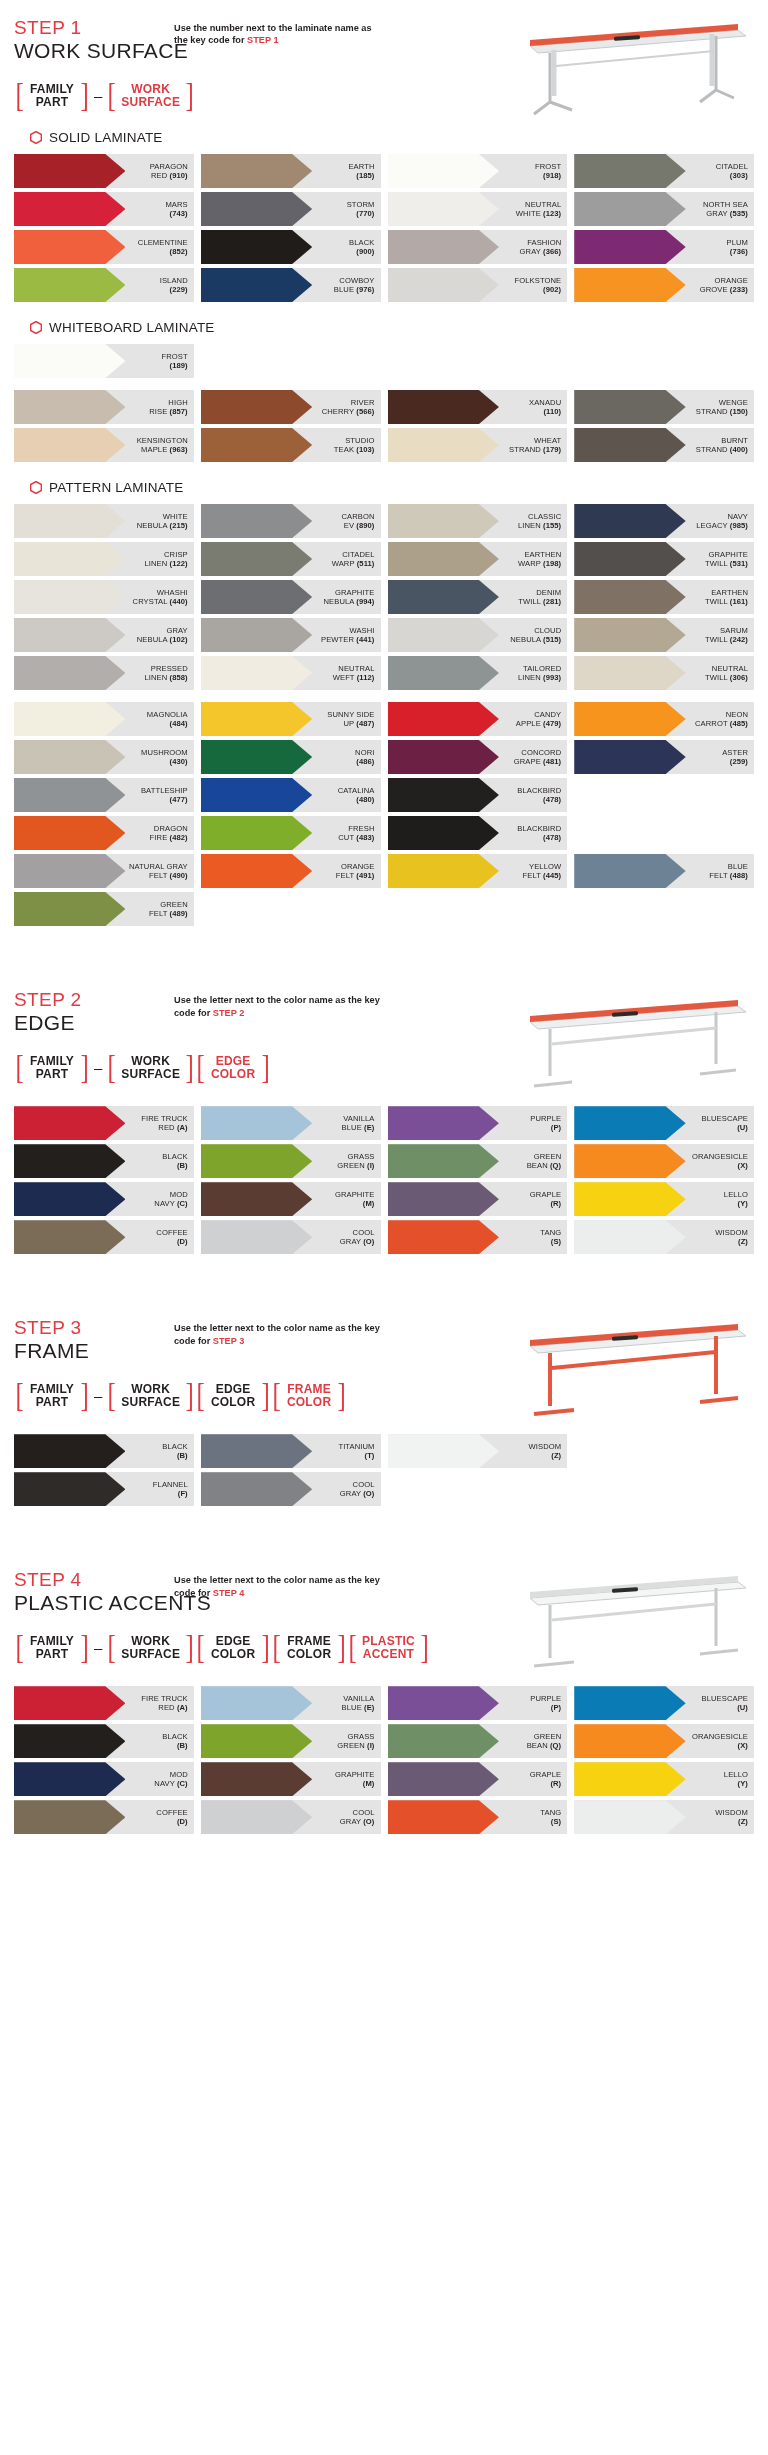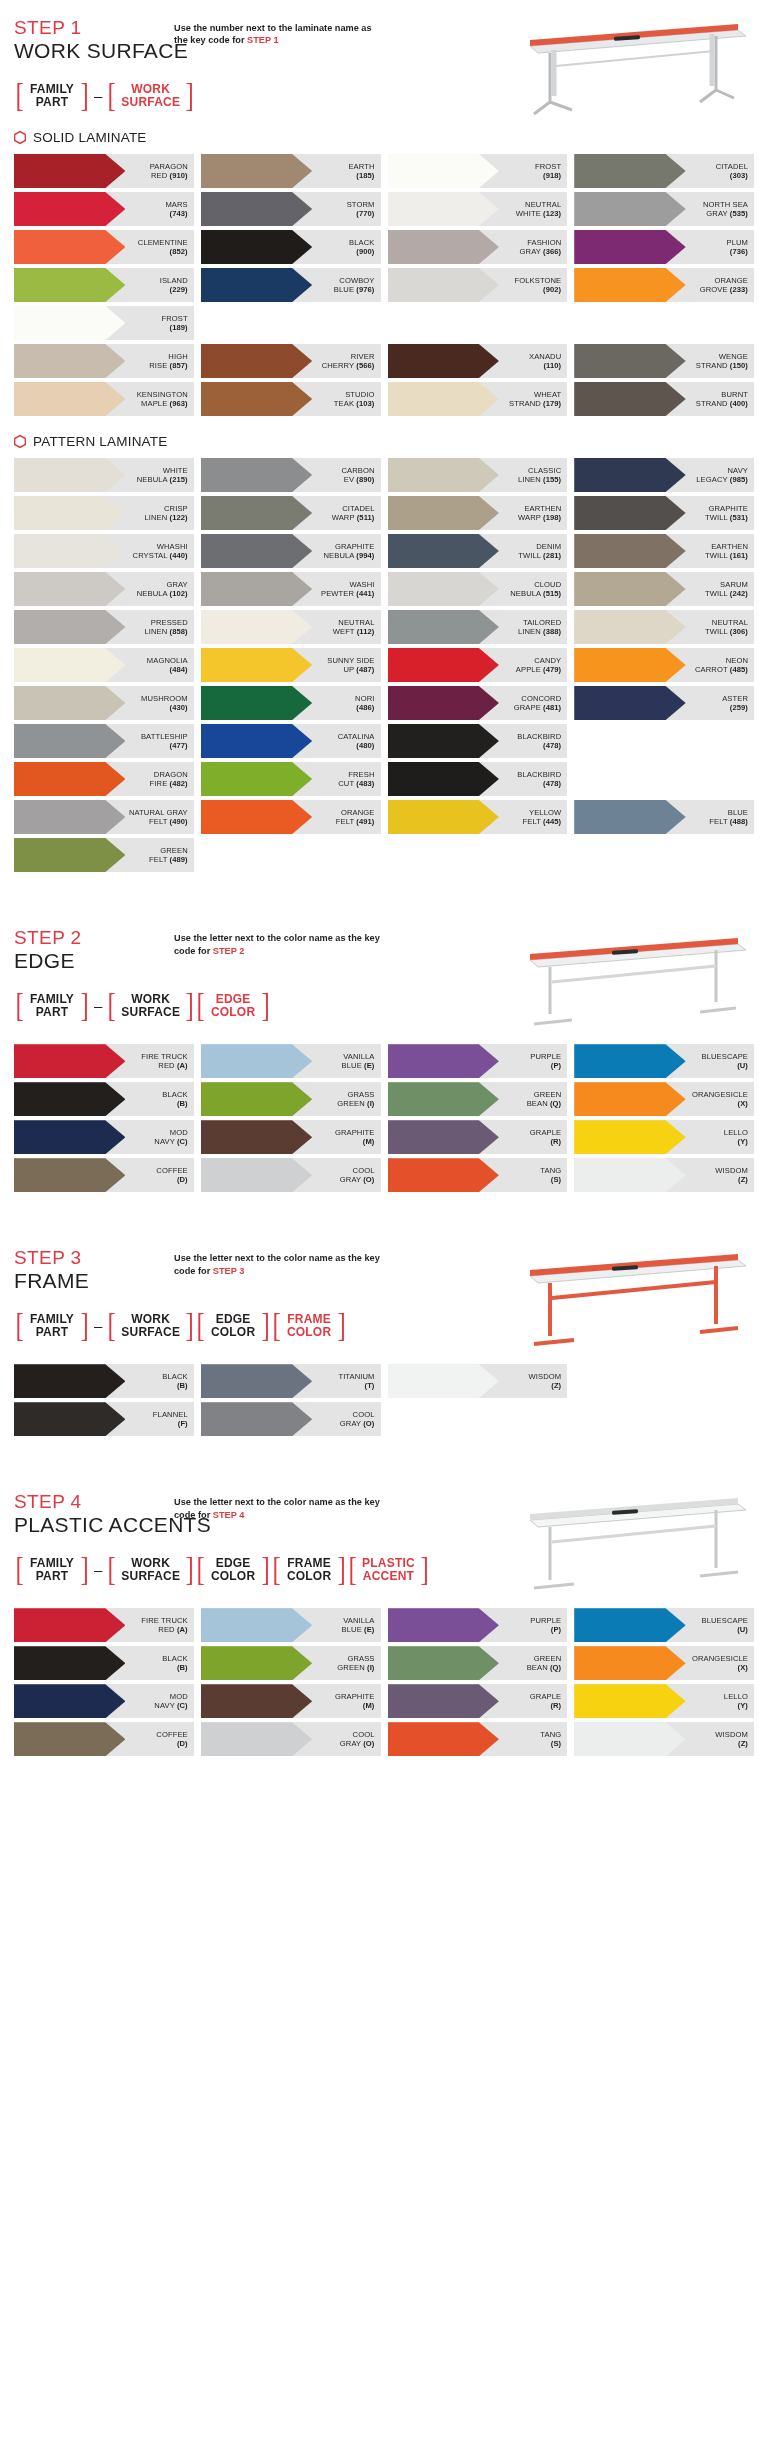--- a/index.html
+++ b/index.html
@@ -41,21 +41,21 @@
   }
   .fterm {
     display:flex; flex-direction:column; align-items:center; justify-content:center;
     font-size:12px; font-weight:bold; line-height:1.08; letter-spacing:.2px;
     padding:0 4px; min-width:54px;
   }
   .fterm.red { color:#e03a42; }
   .dash { color:#231f20; font-size:15px; padding:0 4px; font-weight:400;}
 
   
-  .cat { display:flex; align-items:center; gap:7px; margin:18px 0 9px 0; }
+  .cat { display:flex; align-items:center; gap:7px; margin:18px 0 9px 16px; }
   .cat-ico { width:12px; height:13px; flex:0 0 auto; }
   .cat-label { font-size:13.5px; letter-spacing:.2px; color:#231f20; }
 
   
   .grid { display:grid; grid-template-columns:repeat(4,1fr); gap:4px 7px; }
   .sw {
     position:relative; height:34px; background:#e4e4e4; overflow:hidden;
     display:flex; align-items:center; justify-content:flex-end;
   }
   .sw .chip {
@@ -63,21 +63,21 @@
     clip-path:polygon(0 0, 82% 0, 100% 50%, 82% 100%, 0 100%);
   }
   .sw .lbl {
     position:relative; z-index:2; text-align:right; padding-right:6px;
     font-size:7.6px; line-height:1.25; letter-spacing:.1px; color:#231f20;
     max-width:42%;
   }
   .sw .lbl b { font-weight:bold; }
 
   
-  .sec { margin-bottom:4px; }
+  .sec { margin-bottom:12px; }
   .gap-lg { height:34px; }
   .gap-md { height:22px; }
 </style>
 </head>
 <body>
 
 <div class="page">
 
   <section class="step-block">
     <div class="step-kicker">STEP 1</div>
@@ -185,20 +185,26 @@
       <div class="sw">
         <div class="chip" style="background: rgb(217, 216, 212);"></div>
         <div class="lbl">FOLKSTONE<br><b>(902)</b></div>
       </div>
       <div class="sw">
         <div class="chip" style="background: rgb(247, 147, 32);"></div>
         <div class="lbl">ORANGE<br>GROVE <b>(233)</b></div>
       </div>
     </div>
 
+  <div class="cat">
+    <svg class="cat-ico" viewBox="0 0 12 13">
+        <polygon points="6,0.6 11.4,3.5 11.4,9.5 6,12.4 0.6,9.5 0.6,3.5" fill="none" stroke="#e03a42" stroke-width="1.6"></polygon>
+      </svg>
+    <span class="cat-label">WHITEBOARD LAMINATE</span>
+  </div>
   <div class="grid sec">
       <div class="sw">
         <div class="chip" style="background: rgb(251, 251, 248);"></div>
         <div class="lbl">FROST<br><b>(189)</b></div>
       </div>
     </div>
 
   <div class="grid sec">
       <div class="sw">
         <div class="chip" style="background: rgb(199, 188, 174);"></div>
@@ -308,21 +314,21 @@
       <div class="sw">
         <div class="chip" style="background: rgb(177, 174, 171);"></div>
         <div class="lbl">PRESSED<br>LINEN <b>(858)</b></div>
       </div>
       <div class="sw">
         <div class="chip" style="background: rgb(240, 236, 226);"></div>
         <div class="lbl">NEUTRAL<br>WEFT <b>(112)</b></div>
       </div>
       <div class="sw">
         <div class="chip" style="background: rgb(141, 148, 147);"></div>
-        <div class="lbl">TAILORED<br>LINEN <b>(388)</b></div>
+        <div class="lbl">TAILORED<br>LINEN <b>(993)</b></div>
       </div>
       <div class="sw">
         <div class="chip" style="background: rgb(222, 215, 200);"></div>
         <div class="lbl">NEUTRAL<br>TWILL <b>(306)</b></div>
       </div>
     </div>
 
   <div class="grid sec">
       <div class="sw">
         <div class="chip" style="background: rgb(242, 239, 224);"></div>

